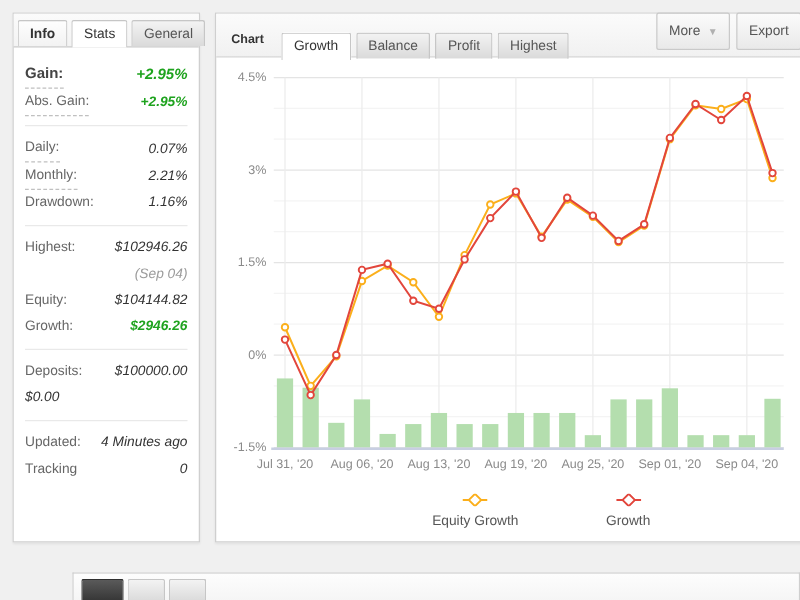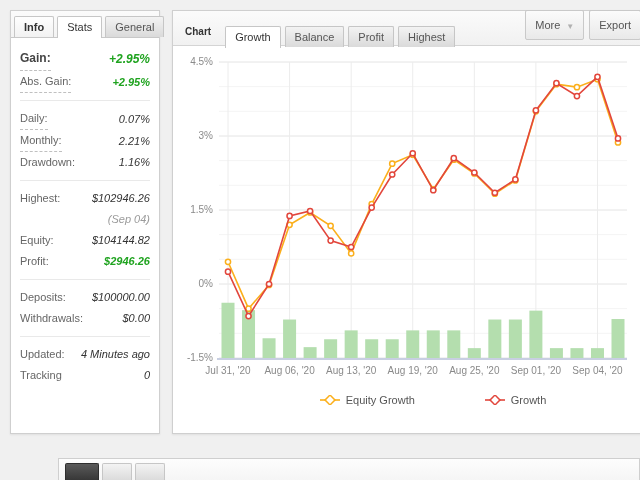--- a/index.html
+++ b/index.html
@@ -39,21 +39,21 @@
   #chart-title { font-size:10px; font-weight:bold; color:#333; padding:0 14px 8px 0; }
   #chart-header .tab { margin-right:4px; }
   .hdr-btns { margin-left:auto; display:flex; align-items:center; padding-bottom:5px; }
   .hbtn { font-size:11px; color:#555; background:linear-gradient(#fbfbfb,#e9e9e9);
           border:1px solid #c9c9c9; border-radius:2px; padding:8px 9px; margin-left:5px;
           cursor:pointer; white-space:nowrap; }
   .hbtn .caret { font-size:8px; color:#b0b0b0; margin-left:6px; }
   #chart-body { position:relative; padding:4px 0 0 4px; }
   #legend { display:flex; justify-content:center; gap:70px; padding:2px 0 0 40px;
             font-size:11px; color:#555; }
-  .leg-item { display:flex; align-items:center; gap:6px; }
+  .leg-item { display:flex; align-items:center; gap:6px;flex-direction:column; }
 
   
   #bottom-widget { left:58px; top:458px; width:582px; height:22px;
                    border-bottom:none; box-shadow:none; }
   #bottom-widget .tabbar { border-bottom:none; background:linear-gradient(#fdfdfd,#f5f5f5);
                            height:22px; padding:4px 4px 0 6px; }
   .tab.dark { background:linear-gradient(#5a5a5a,#353535); border-color:#2e2e2e;
               width:34px; height:18px; }
   .tab.stub { width:30px; height:18px; }
 </style>
@@ -91,30 +91,29 @@
       <div class="sdiv"></div>
       <div class="srow">
         <span class="lbl">Highest:</span>
         <span class="val">$102946.26</span>
       </div>
       <div class="srow">
         <span class="lbl">Equity:</span>
         <span class="val"><span class="pre">(Sep 04) </span>$104144.82</span>
       </div>
       <div class="srow">
-        <span class="lbl">Profit:</span>
+        <span class="lbl">Growth:</span>
         <span class="val green">$2946.26</span>
       </div>
       <div class="sdiv"></div>
       <div class="srow">
         <span class="lbl">Deposits:</span>
         <span class="val">$100000.00</span>
       </div>
       <div class="srow">
-        <span class="lbl">Withdrawals:</span>
         <span class="val">$0.00</span>
       </div>
       <div class="sdiv"></div>
       <div class="srow">
         <span class="lbl">Updated:</span>
         <span class="val">4 Minutes ago</span>
       </div>
       <div class="srow">
         <span class="lbl">Tracking</span>
         <span class="val">0</span>

